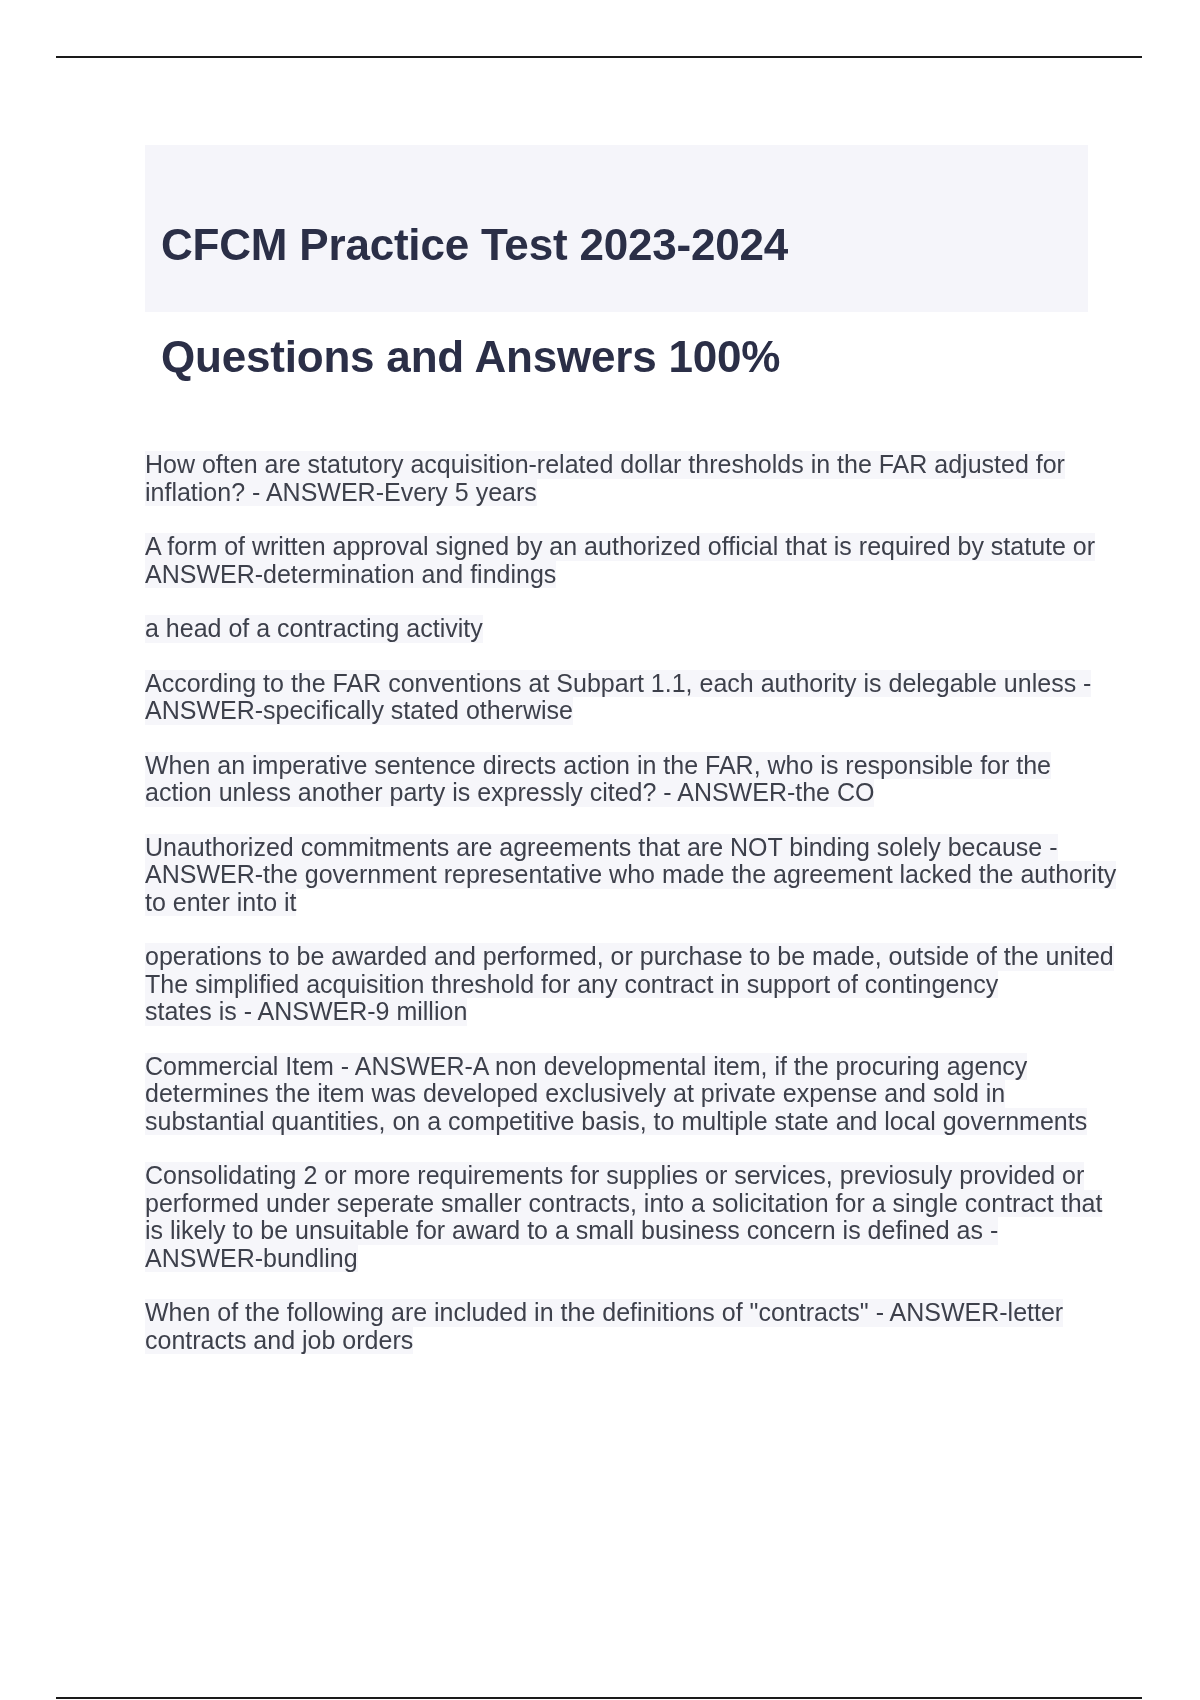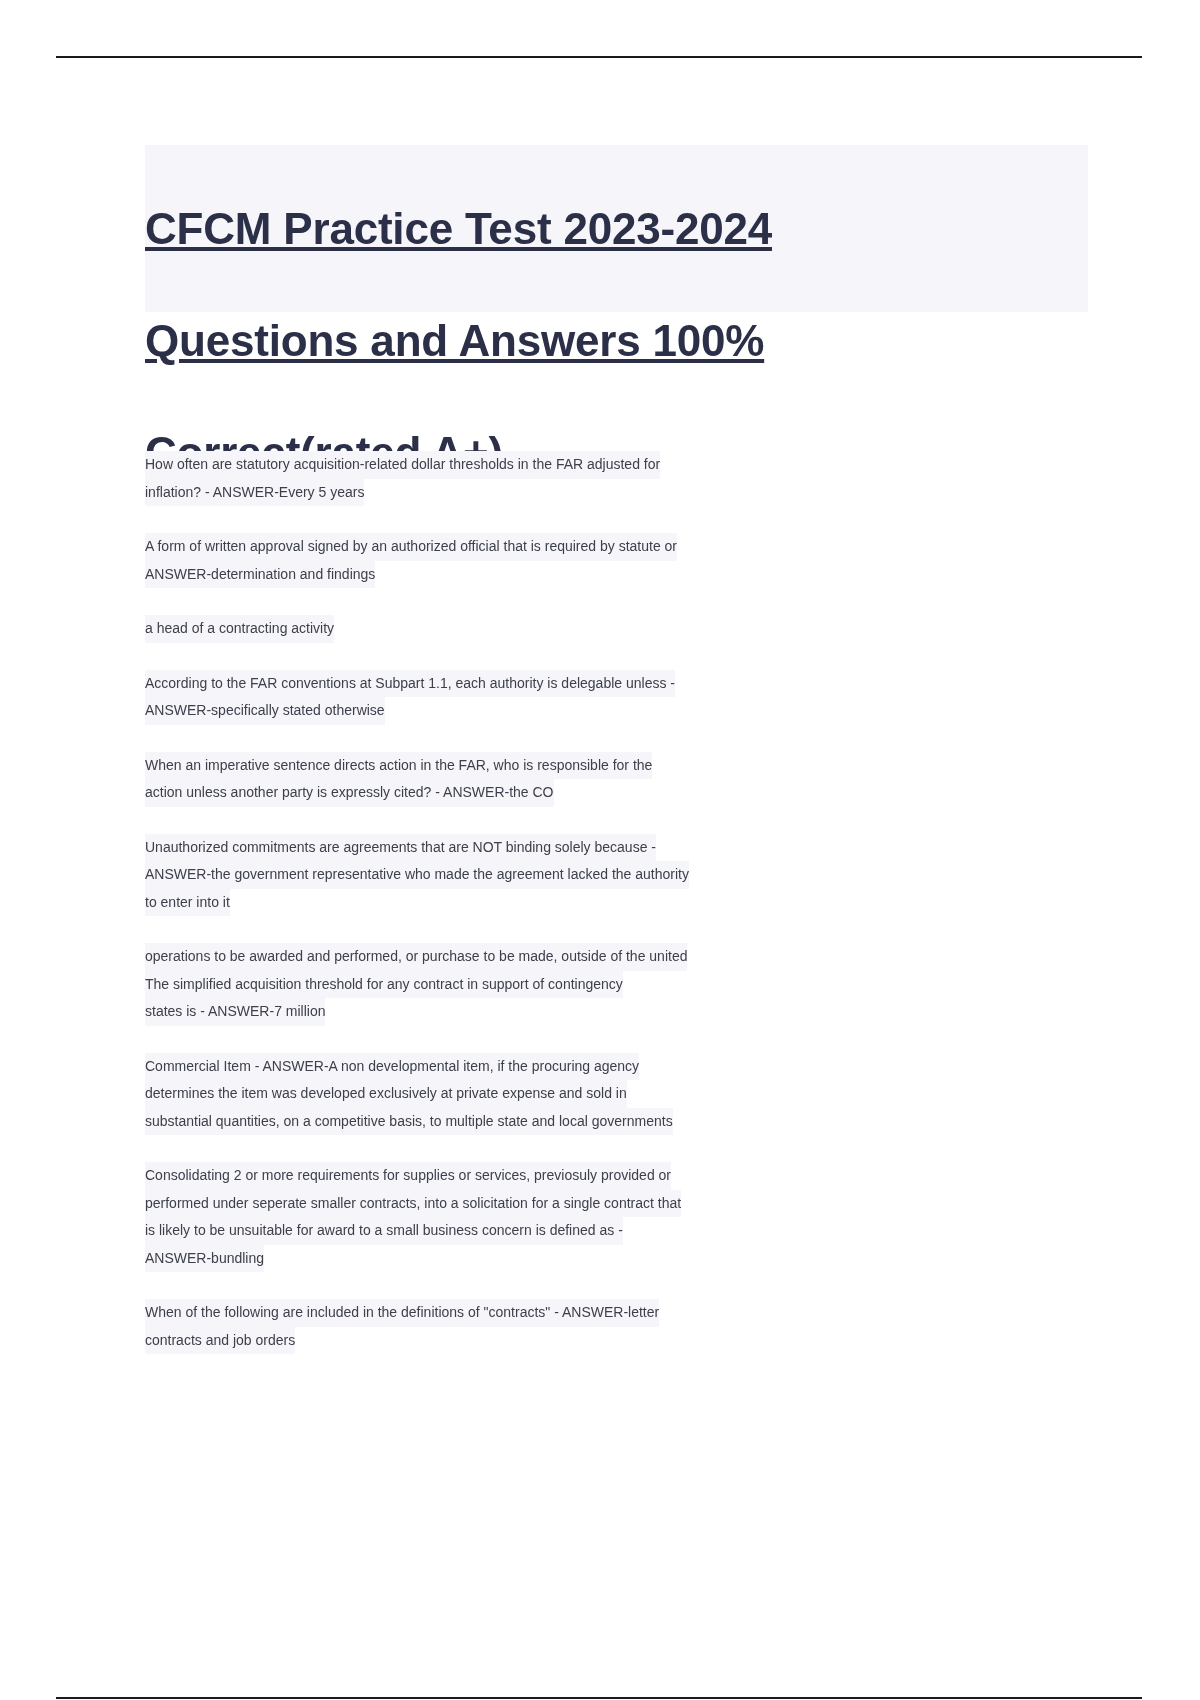--- a/index.html
+++ b/index.html
@@ -29,42 +29,41 @@
       left: 145px;
       top: 145px;
       width: 943px;
       height: 167px;
       background: #f5f5fa;
     }
     .title {
       position: absolute;
       left: 0;
       top: 0;
-      margin: 0;
+      margin: 16px;
       padding: 0;
       font-family: "Liberation Sans", sans-serif;
       font-weight: bold;
       font-size: 44px;
       line-height: 56px;
       color: #2b2f47;
       white-space: pre-line;
       letter-spacing: -0.2px;
-      text-decoration: underline;
     }
 
     .qa-list {
       position: absolute;
       left: 145px;
       top: 451px;
       width: 950px;
     }
     .qa-item {
       margin: 0 0 27px 0;
       font-family: "Liberation Sans", sans-serif;
-      font-size: 14px;
+      font-size: 25px;
       line-height: 27.5px;
       color: #3d404b;
     }
     .qa-line {
       display: block;
       width: max-content;
       background: #f6f6fa;
       white-space: nowrap;
     }
   </style>
@@ -102,21 +101,21 @@
     <span class="qa-line">action unless another party is expressly cited? - ANSWER-the CO</span>
   </p>
   <p class="qa-item">
     <span class="qa-line">Unauthorized commitments are agreements that are NOT binding solely because -</span>
     <span class="qa-line">ANSWER-the government representative who made the agreement lacked the authority</span>
     <span class="qa-line">to enter into it</span>
   </p>
   <p class="qa-item">
     <span class="qa-line">operations to be awarded and performed, or purchase to be made, outside of the united</span>
     <span class="qa-line">The simplified acquisition threshold for any contract in support of contingency</span>
-    <span class="qa-line">states is - ANSWER-7 million</span>
+    <span class="qa-line">states is - ANSWER-9 million</span>
   </p>
   <p class="qa-item">
     <span class="qa-line">Commercial Item - ANSWER-A non developmental item, if the procuring agency</span>
     <span class="qa-line">determines the item was developed exclusively at private expense and sold in</span>
     <span class="qa-line">substantial quantities, on a competitive basis, to multiple state and local governments</span>
   </p>
   <p class="qa-item">
     <span class="qa-line">Consolidating 2 or more requirements for supplies or services, previosuly provided or</span>
     <span class="qa-line">performed under seperate smaller contracts, into a solicitation for a single contract that</span>
     <span class="qa-line">is likely to be unsuitable for award to a small business concern is defined as -</span>

